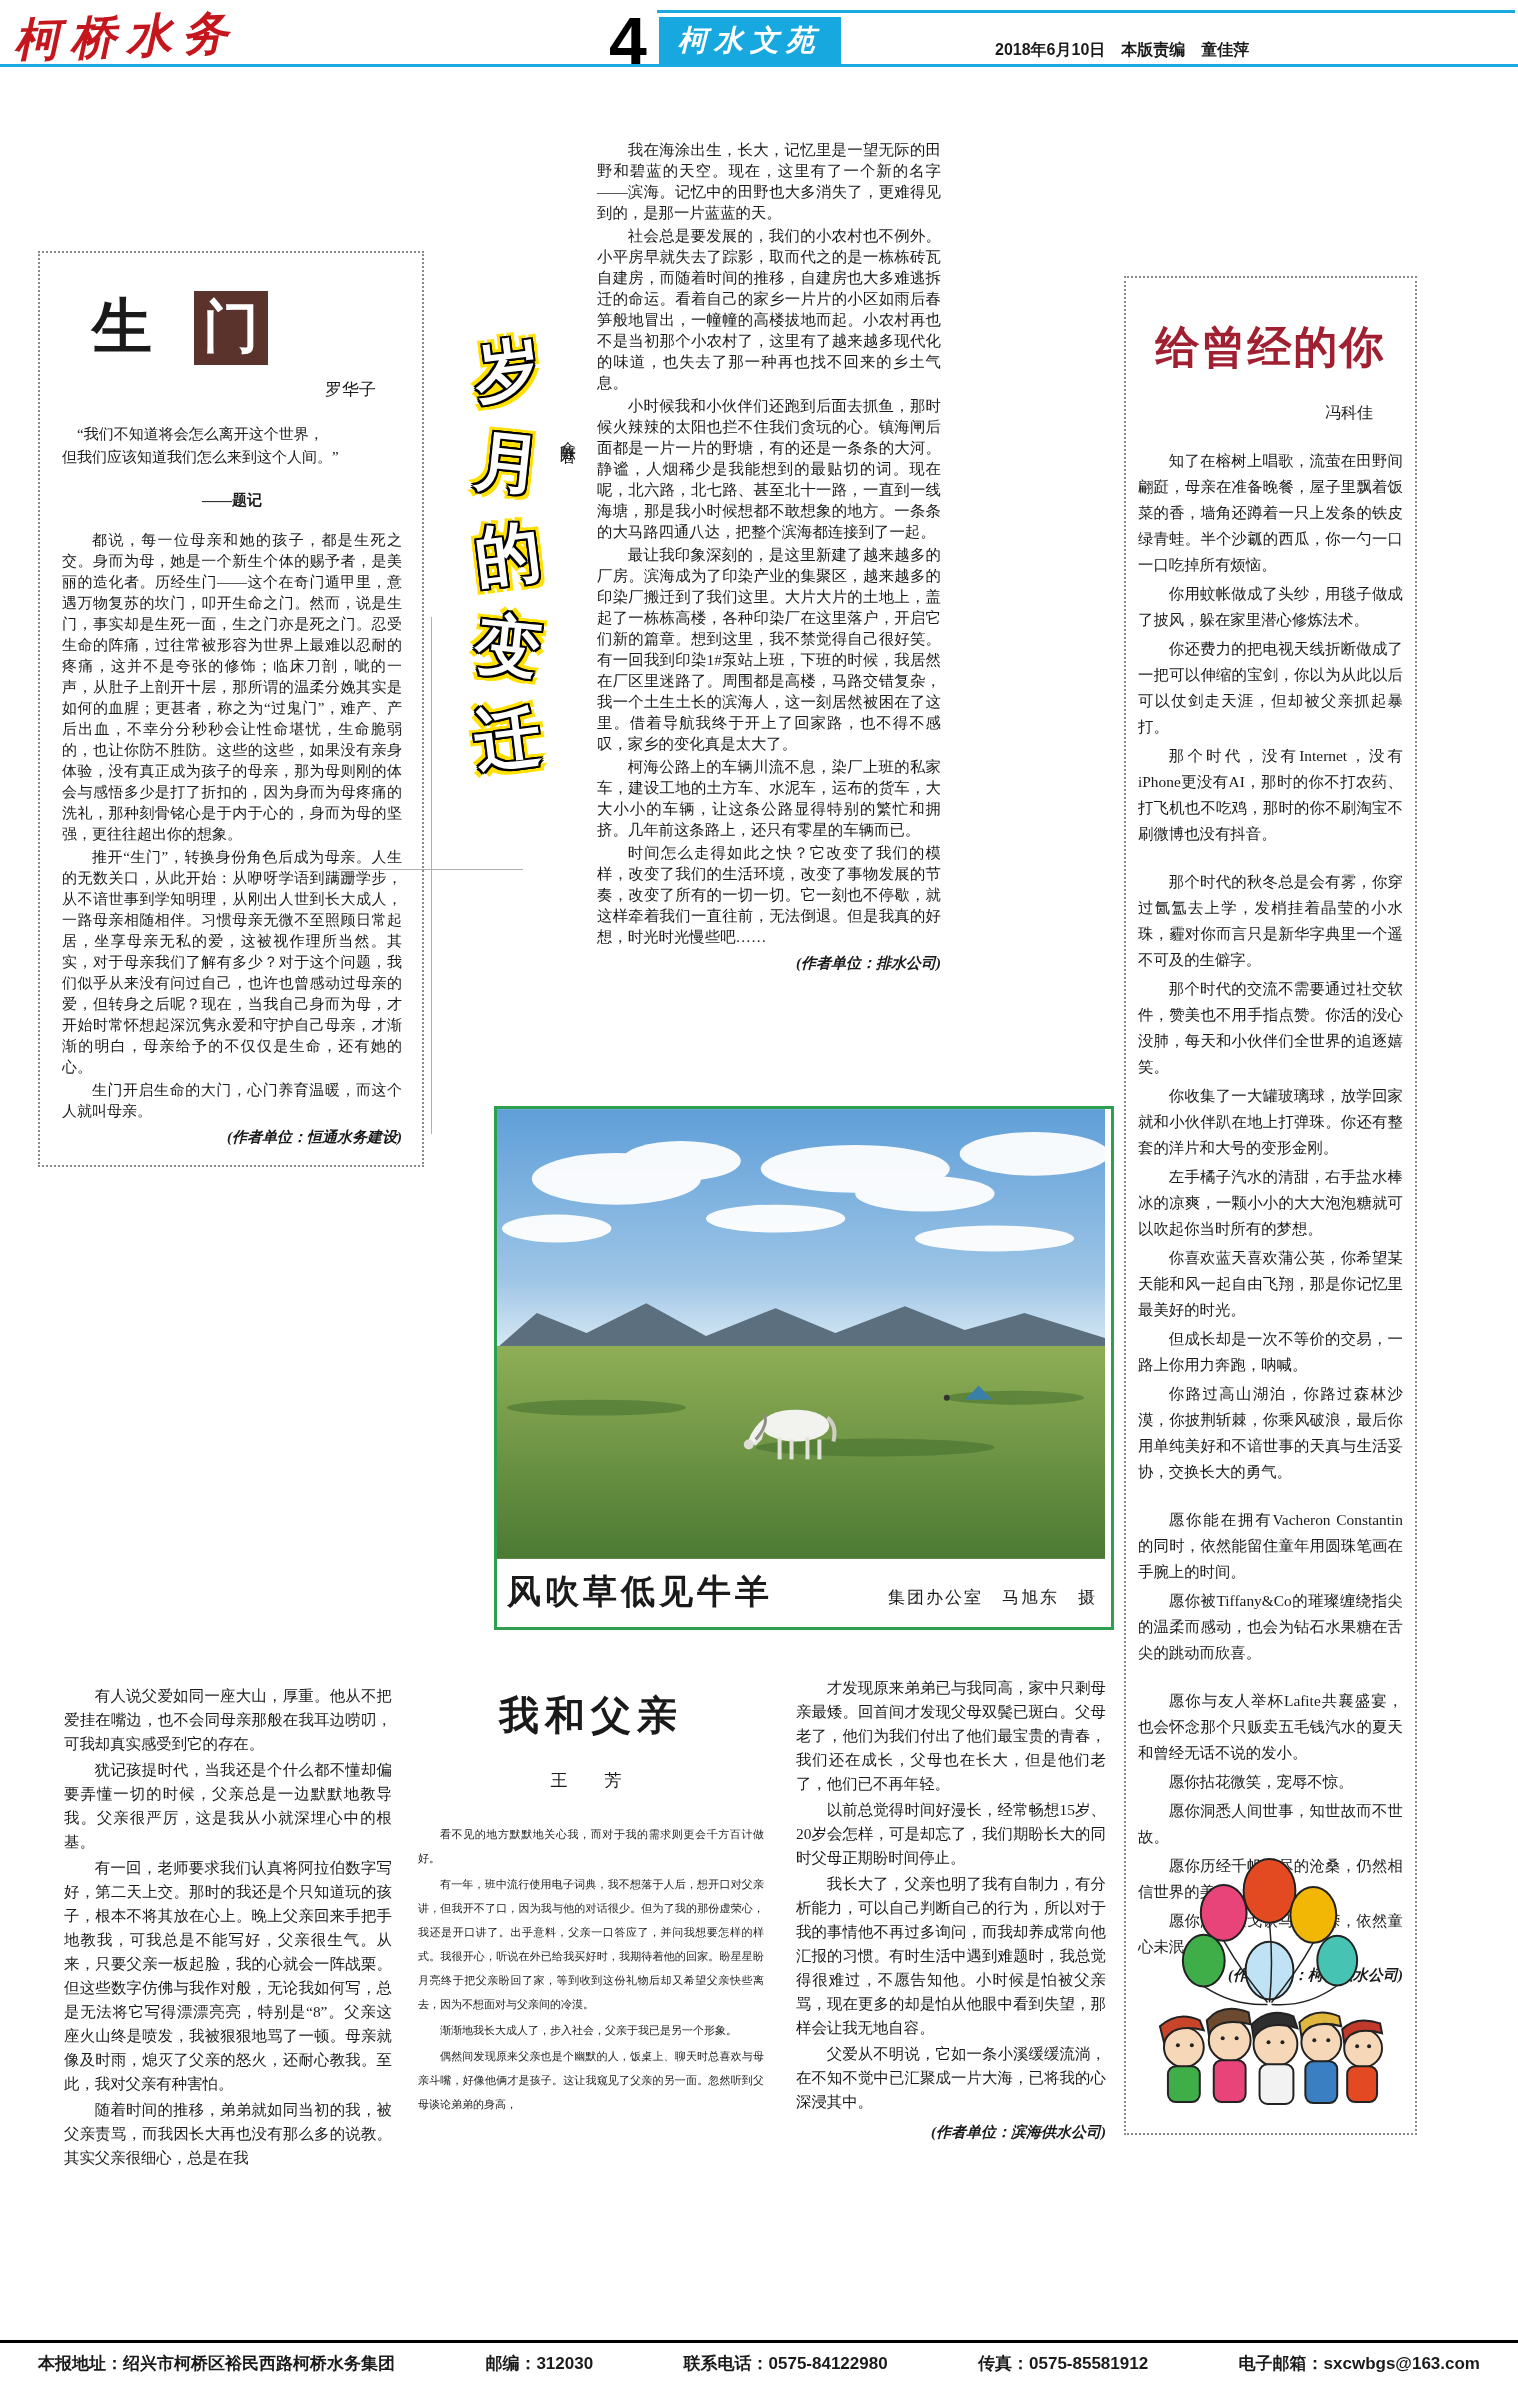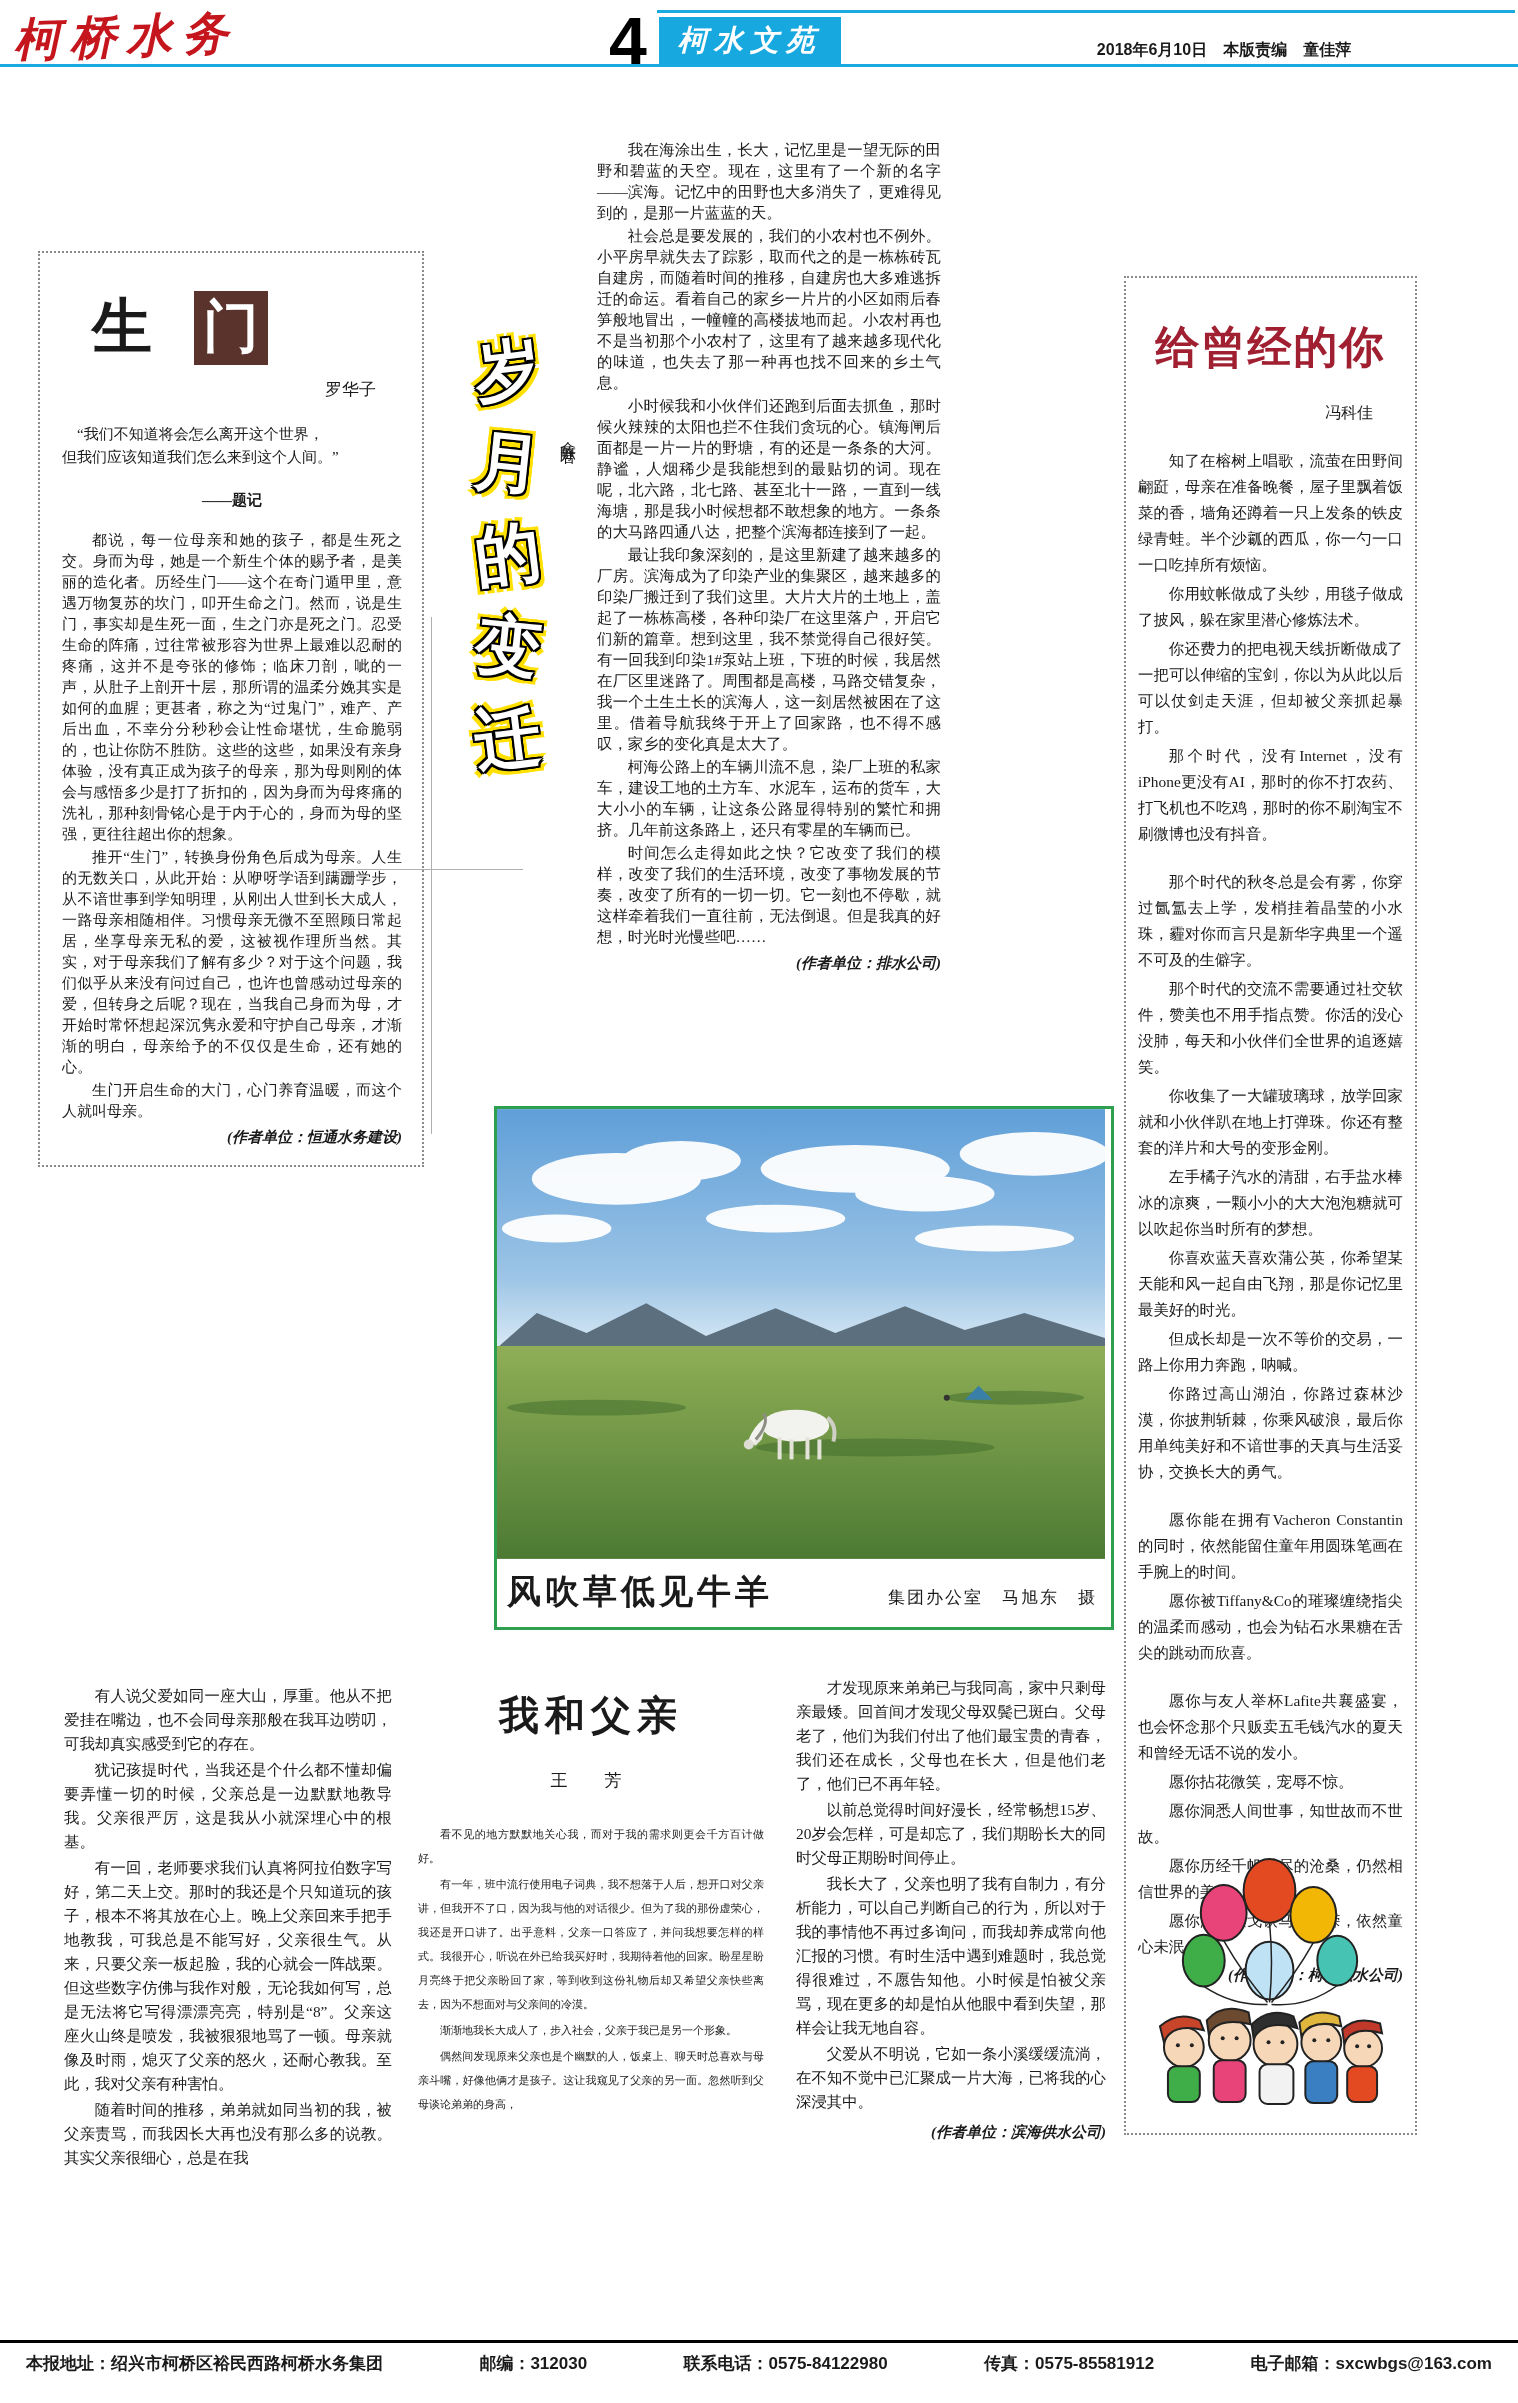--- a/index.html
+++ b/index.html
@@ -9,21 +9,21 @@
 
   
   .masthead{left:14px;top:6px;font-size:46px;font-weight:900;color:#c5161d;
             transform:rotate(-2deg);letter-spacing:10px;font-style:italic;}
   .pageno{left:609px;top:2px;font-size:68px;font-weight:900;color:#000;
           font-family:"Liberation Sans","DejaVu Sans",sans-serif;}
   .cyan-top{left:657px;top:10px;width:858px;height:3px;background:#1aa9e0;}
   .section-box{left:659px;top:17px;width:182px;height:47px;background:#17a8df;color:#fff;
                display:flex;align-items:center;justify-content:center;font-size:29px;font-weight:bold;
                letter-spacing:7px;font-style:italic;}
-  .dateline{left:995px;top:40px;width:458px;text-align:center;font-size:16px;font-weight:bold;
+  .dateline{left:995px;top:40px;width:458px;text-align:left;font-size:16px;font-weight:bold;
             font-family:"Liberation Sans","DejaVu Sans",sans-serif;}
   .cyan-bottom{left:0;top:64px;width:1518px;height:3px;background:#1aa9e0;}
 
   
   p.para{margin:0 0 2px 0;text-indent:2em;text-align:justify;}
   .unit{text-align:right;font-style:italic;font-weight:bold;margin-top:6px;font-size:15px;}
 
   
   .shengmen{left:38px;top:251px;width:386px;min-height:786px;border:2px dotted #8a8a8a;
             box-sizing:border-box;padding:34px 20px 18px 22px;background:#fff;}
@@ -81,21 +81,21 @@
   .wf-colmid{left:418px;top:1688px;width:346px;}
   .wf-title{text-align:center;font-size:40px;font-weight:900;letter-spacing:6px;
             font-family:"Liberation Sans","DejaVu Sans",sans-serif;}
   .wf-author{text-align:center;margin-top:26px;font-size:17px;letter-spacing:10px;}
   .wf-col2body{margin-top:30px;font-size:11px;line-height:24px;}
   .wf-col3{left:796px;top:1676px;width:310px;font-size:15.4px;line-height:24px;}
 
   
   .footrule{left:0;top:2340px;width:1518px;height:3px;background:#000;}
   .footer{left:0;top:2352px;width:1518px;display:flex;justify-content:space-between;
-          padding:0 26px;box-sizing:border-box;font-size:17px;font-weight:bold;
+          padding:0 38px;box-sizing:border-box;font-size:17px;font-weight:bold;
           font-family:"Liberation Sans","DejaVu Sans",sans-serif;}
 </style>
 </head>
 <body>
 
 <div class="page">
 
   <div class="abs masthead">柯桥水务</div>
   <div class="abs pageno">4</div>
   <div class="abs cyan-top"></div>

